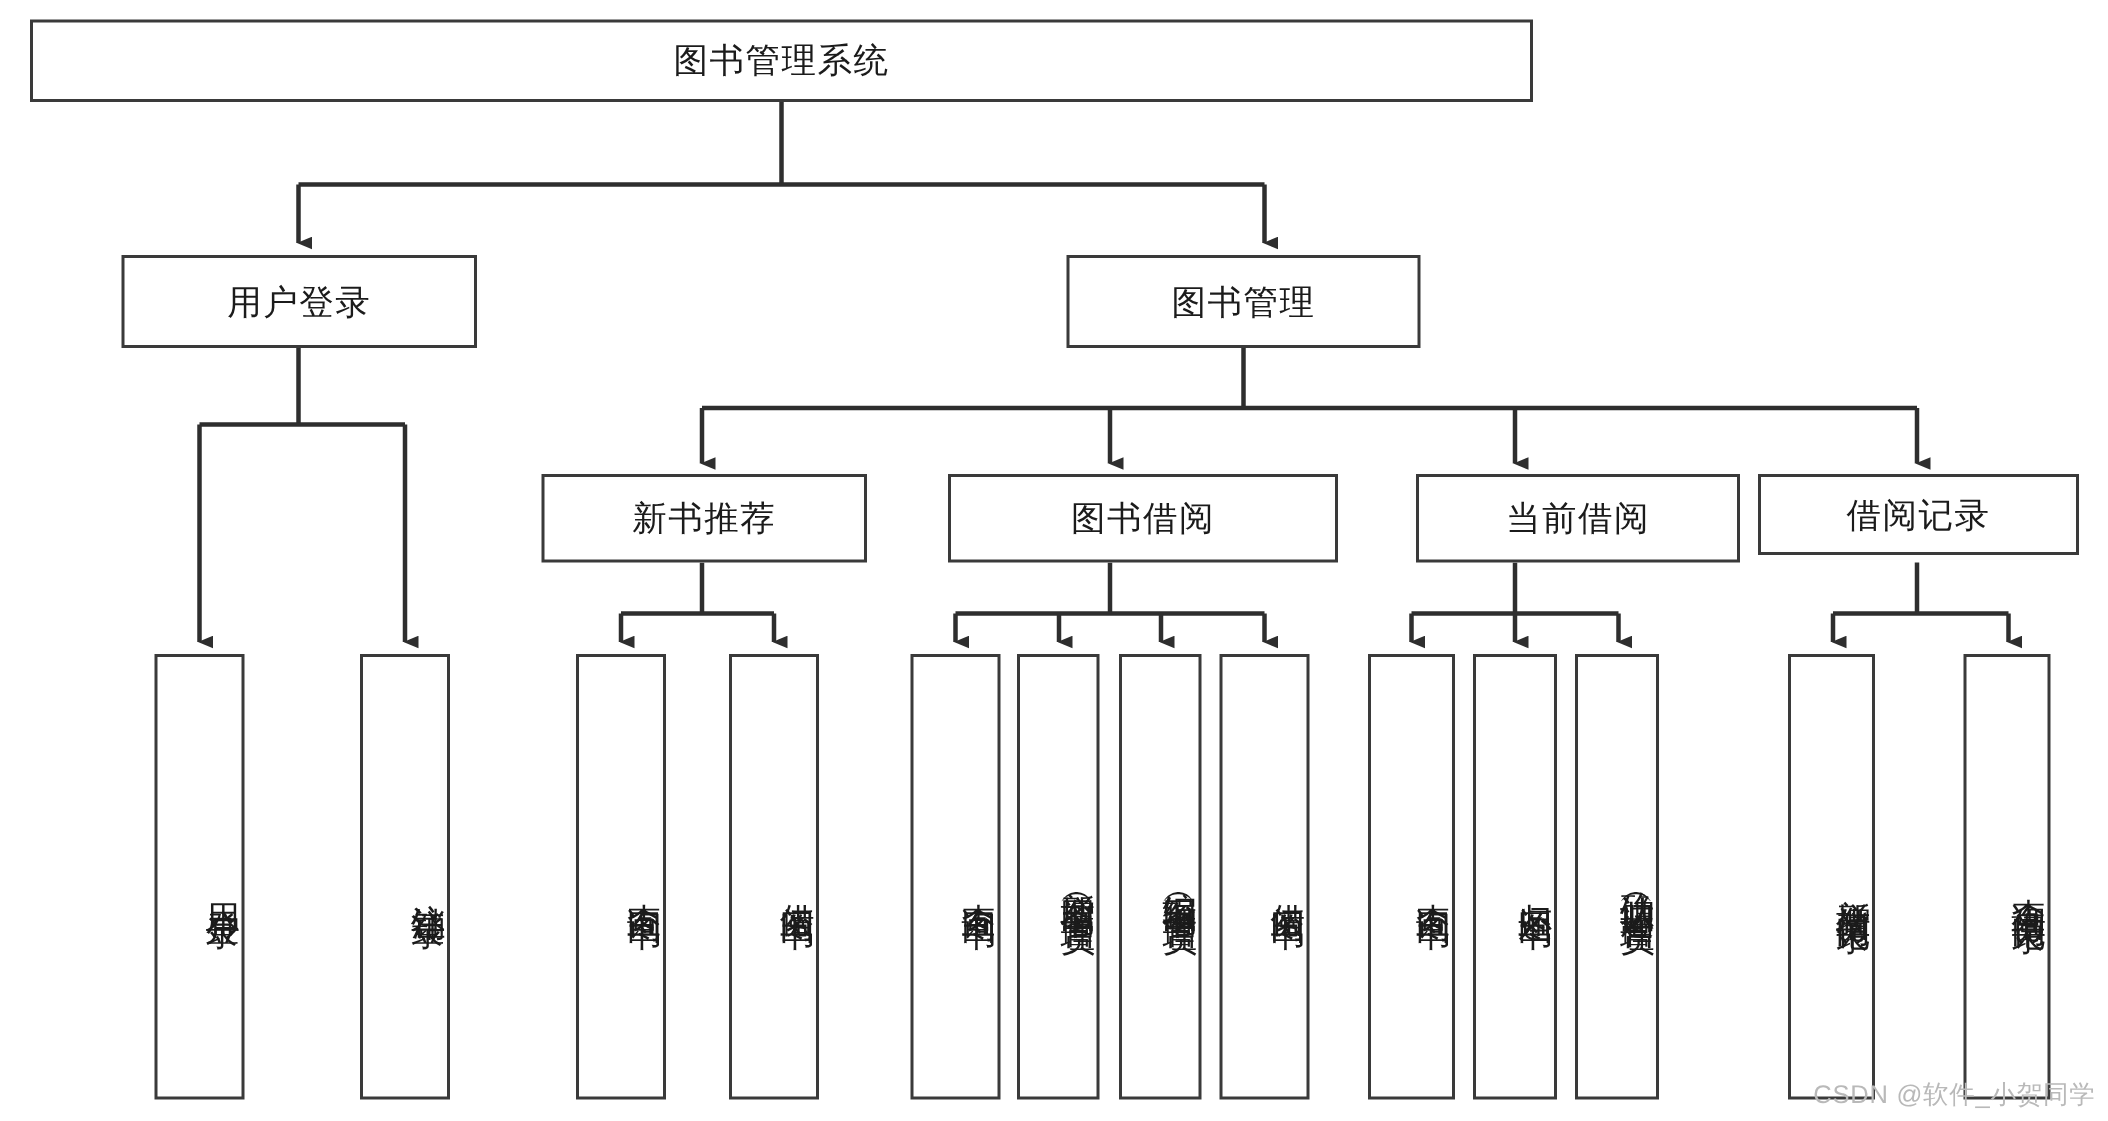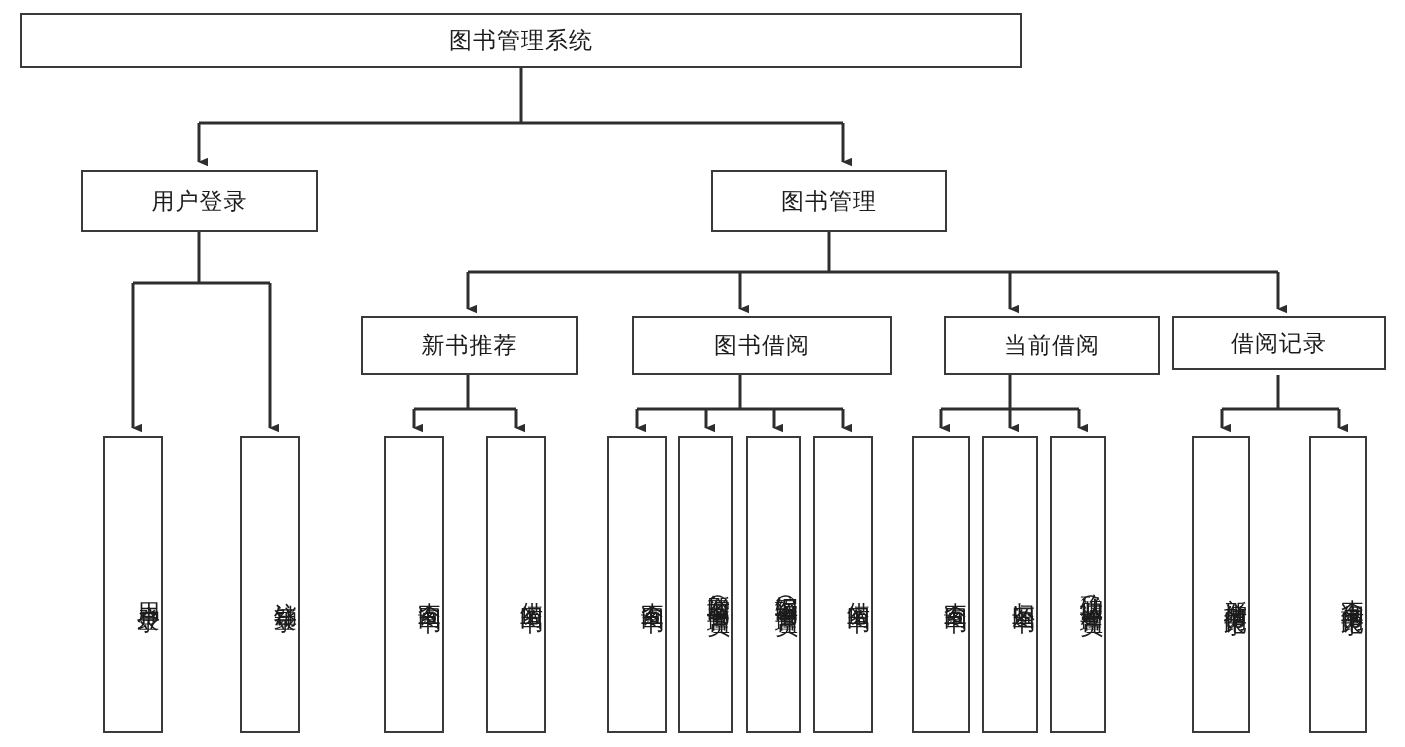--- a/index.html
+++ b/index.html
@@ -182,13 +182,14 @@
     <span class="lbl">确认归还（管理员）</span>
   </div>
 
   <div class="node leaf" style="left:1192px; top:436px; width:58px; height:297px;">
     <span class="lbl">新增借阅记录</span>
   </div>
   <div class="node leaf" style="left:1309px; top:436px; width:58px; height:297px;">
     <span class="lbl">查询借阅记录</span>
   </div>
 
+  <div id="watermark">CSDN @软件_小贺同学</div>
 </div>
 
 </body></html>

